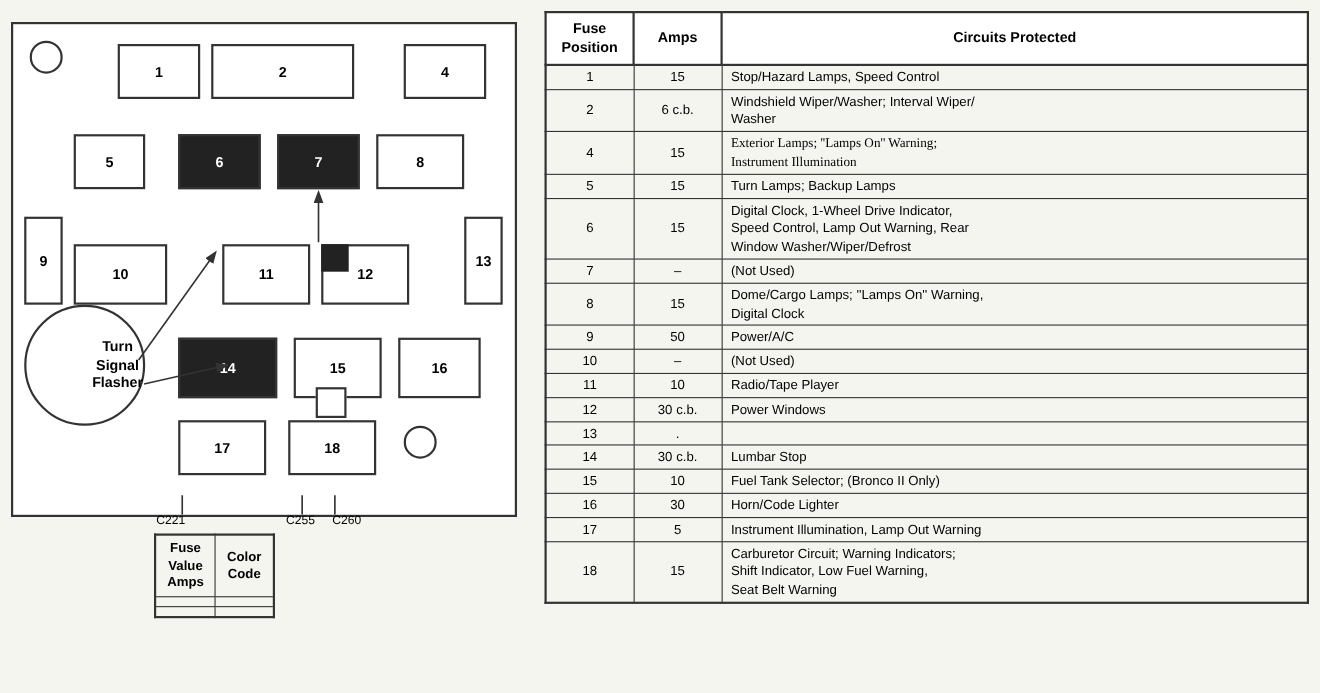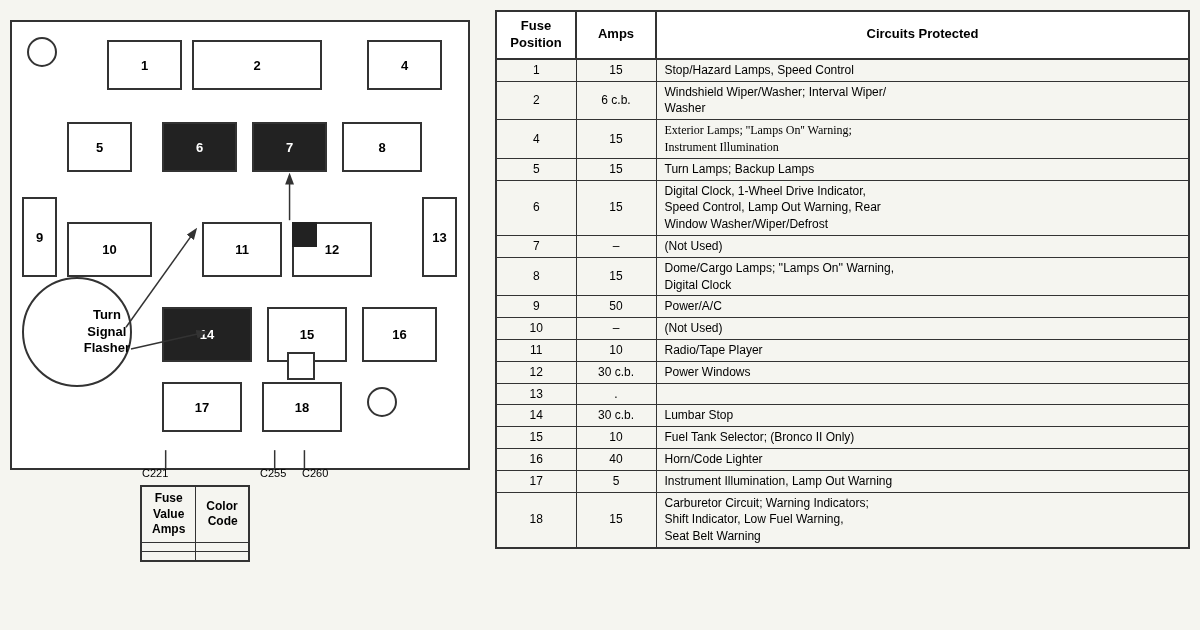--- a/index.html
+++ b/index.html
@@ -203,21 +203,21 @@
     <div class="connector-label" style="left:248px;top:445px;">C255</div>
     <div class="connector-label" style="left:290px;top:445px;">C260</div>
   </div>
 
   <table class="legend-table">
     <thead>
       <tr>
         <th style="white-space:pre-line;">Fuse
 Value
 Amps</th>
-        <th style="white-space:pre-line;text-align:right;">Color
+        <th style="white-space:pre-line;">Color
 Code</th>
       </tr>
     </thead>
     <tbody>
       <tr>
           <td></td>
           <td></td>
         </tr>
       <tr>
           <td></td>
@@ -308,21 +308,21 @@
           <td class="center">30 c.b.</td>
           <td class="circuits" style="white-space: pre-line;">Lumbar Stop</td>
         </tr>
         <tr>
           <td class="center">15</td>
           <td class="center">10</td>
           <td class="circuits" style="white-space: pre-line;">Fuel Tank Selector; (Bronco II Only)</td>
         </tr>
         <tr>
           <td class="center">16</td>
-          <td class="center">40</td>
+          <td class="center">30</td>
           <td class="circuits" style="white-space: pre-line;">Horn/Code Lighter</td>
         </tr>
         <tr>
           <td class="center">17</td>
           <td class="center">5</td>
           <td class="circuits" style="white-space: pre-line; margin-top: 28px;">Instrument Illumination, Lamp Out Warning</td>
         </tr>
         <tr>
           <td class="center">18</td>
           <td class="center">15</td>

